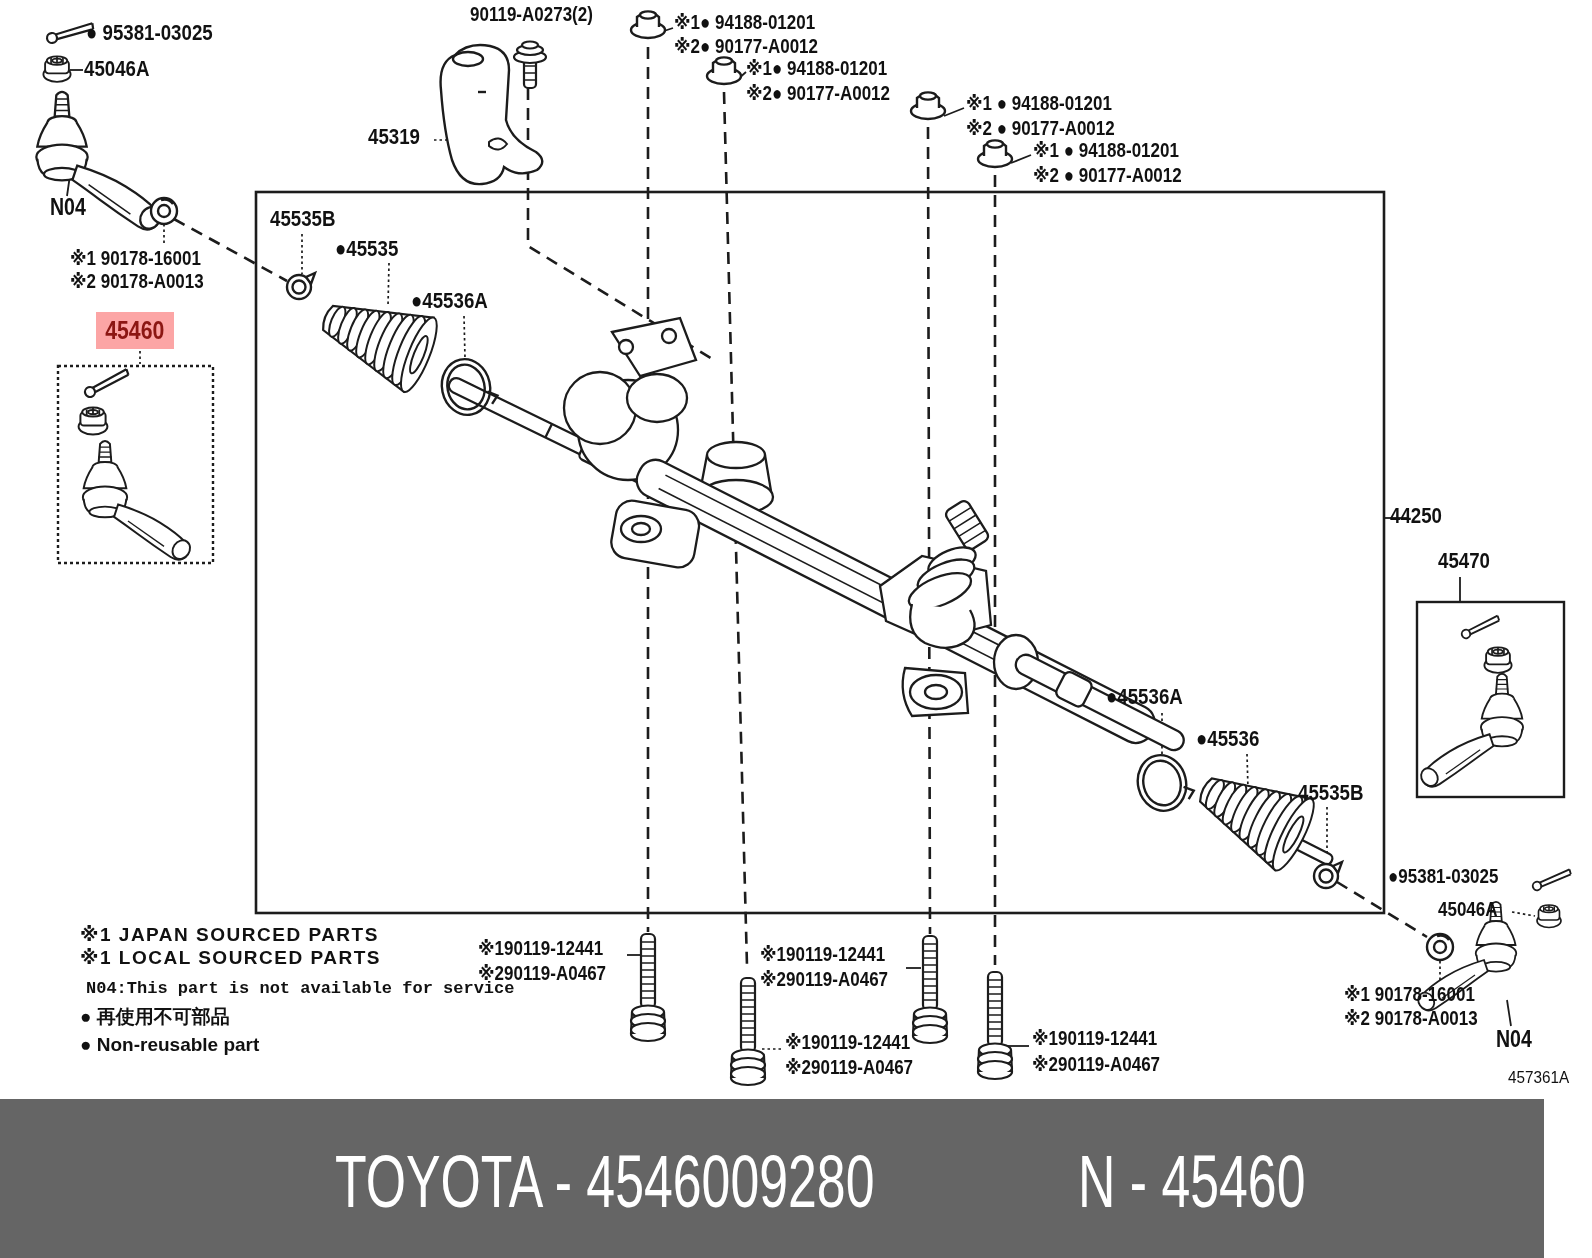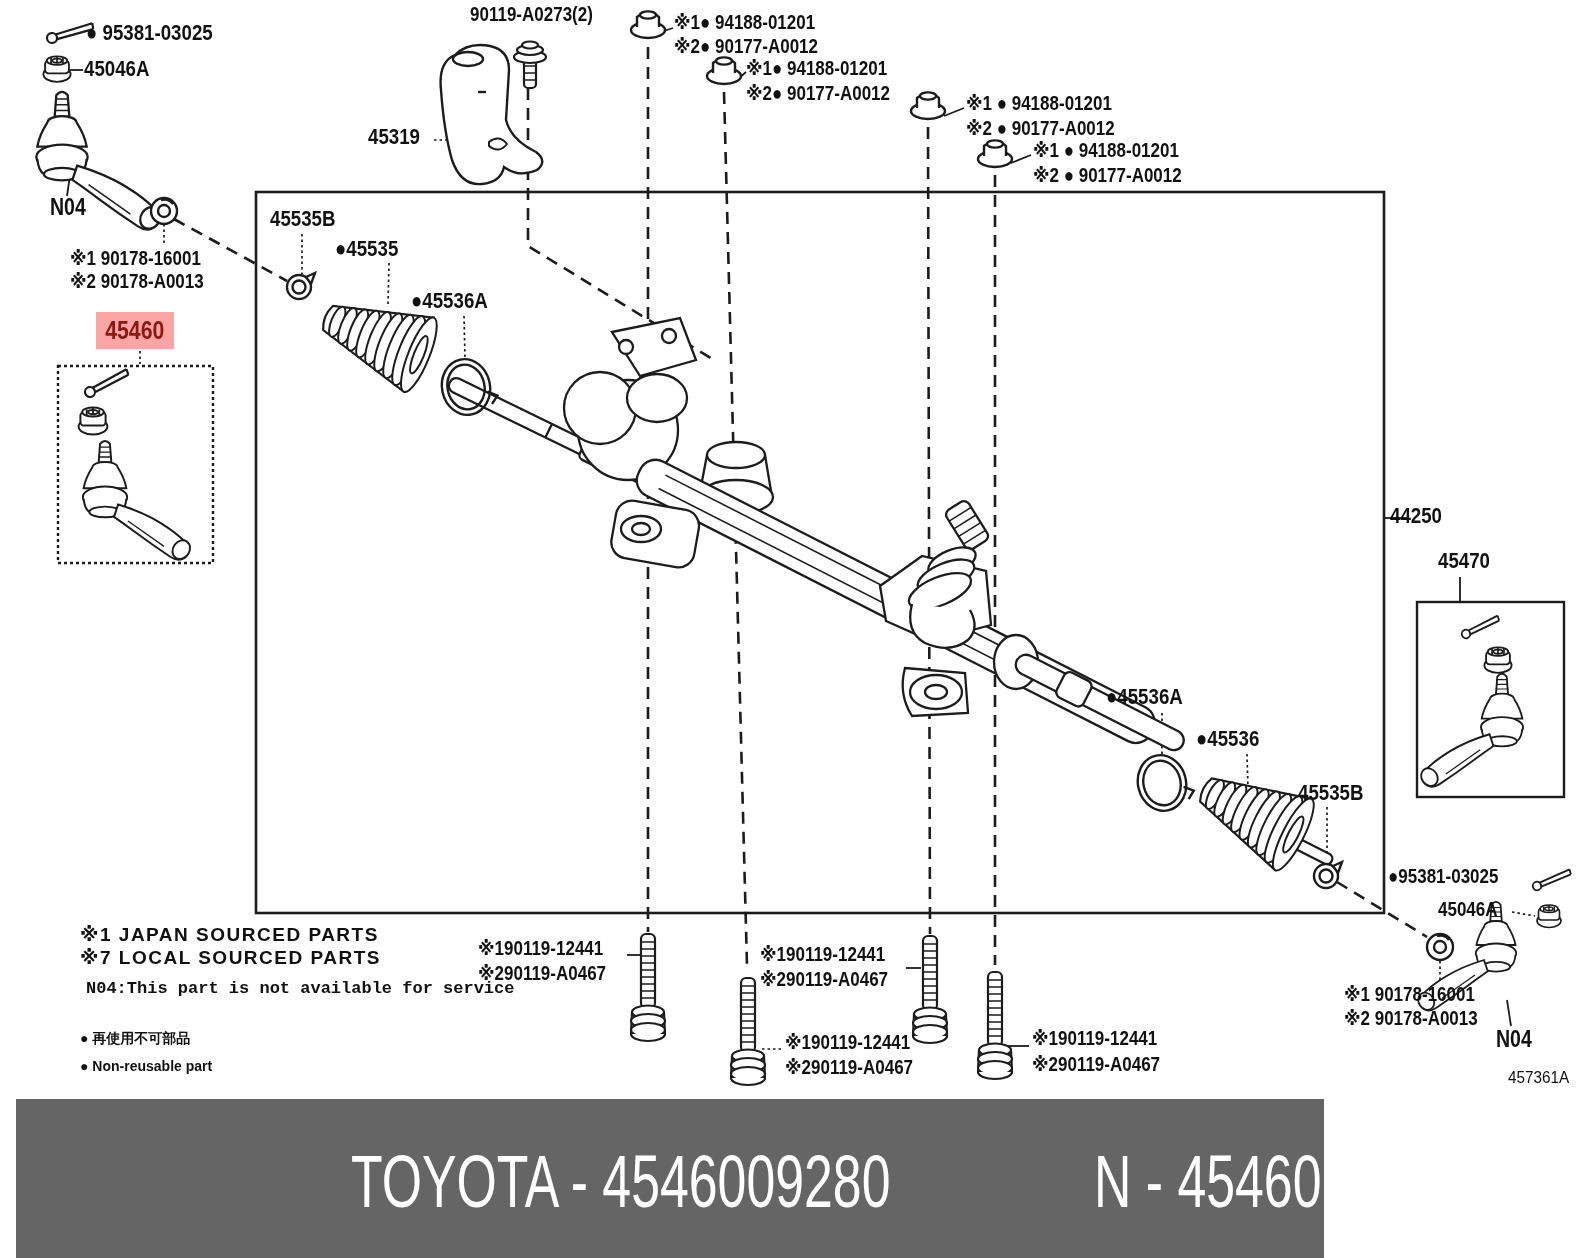--- a/index.html
+++ b/index.html
@@ -8,25 +8,25 @@
   svg{position:absolute;left:0;top:0;}
   .pn{position:absolute;font-weight:700;font-size:20px;color:#111;white-space:nowrap;
       transform:scaleX(.85);transform-origin:left top;line-height:1;}
   .pn.big{font-size:22px;}
   .pn.huge{font-size:23px;}
   .code{position:absolute;font-weight:400;font-size:17px;color:#111;white-space:nowrap;
       transform:scaleX(.9);transform-origin:left top;}
   .legend{position:absolute;font-weight:700;color:#111;white-space:nowrap;line-height:1;}
   .lg-sans{font-size:19px;letter-spacing:1.5px;}
   .lg-mono{font-family:"Liberation Mono","DejaVu Sans Mono",monospace;font-size:17px;letter-spacing:0;}
-  .lg-cjk{font-size:14px;margin-top:24px;}
+  .lg-cjk{font-size:19px;}
   .hl{position:absolute;left:96px;top:312px;width:78px;height:37px;background:#fca5a5;
       display:flex;align-items:center;justify-content:center;}
   .hl span{font-weight:700;font-size:25px;color:#8c1713;transform:scaleX(.85);line-height:1;}
-  #banner{position:absolute;left:16px;top:1099px;width:1308px;height:159px;background:#656565;}
+  #banner{position:absolute;left:0;top:1099px;width:1544px;height:159px;background:#656565;}
   .bannertxt{position:absolute;color:#fff;font-weight:400;font-size:74px;white-space:nowrap;
       transform:scaleX(.70);transform-origin:left top;line-height:1;}
 </style>
 </head>
 <body>
 
 <div id="stage">
 
 <svg width="1592" height="1100" viewBox="0 0 1592 1100">
   <defs>
@@ -300,21 +300,21 @@
 <div class="pn" style="left:760px;top:944px">※190119-12441</div>
 <div class="pn" style="left:760px;top:969px">※290119-A0467</div>
 <div class="pn" style="left:785px;top:1032px">※190119-12441</div>
 <div class="pn" style="left:785px;top:1057px">※290119-A0467</div>
 <div class="pn" style="left:1032px;top:1028px">※190119-12441</div>
 <div class="pn" style="left:1032px;top:1054px">※290119-A0467</div>
 
 <div class="code" style="left:1508px;top:1068px">457361A</div>
 
 <div class="legend lg-sans" style="left:80px;top:925px">※1 JAPAN SOURCED PARTS</div>
-<div class="legend lg-sans" style="left:80px;top:948px">※7 LOCAL SOURCED PARTS</div>
+<div class="legend lg-sans" style="left:80px;top:948px">※1 LOCAL SOURCED PARTS</div>
 <div class="legend lg-mono" style="left:86px;top:980px">N04:This part is not available for service</div>
 <div class="legend lg-cjk" style="left:80px;top:1007px">● 再使用不可部品</div>
 <div class="legend lg-cjk" style="left:80px;top:1035px">● Non-reusable part</div>
 
 <div id="banner">
   <span class="bannertxt" style="left:335px;top:46px">TOYOTA - 4546009280</span>
   <span class="bannertxt" style="left:1078px;top:46px">N - 45460</span>
 </div>
 
 </div>

